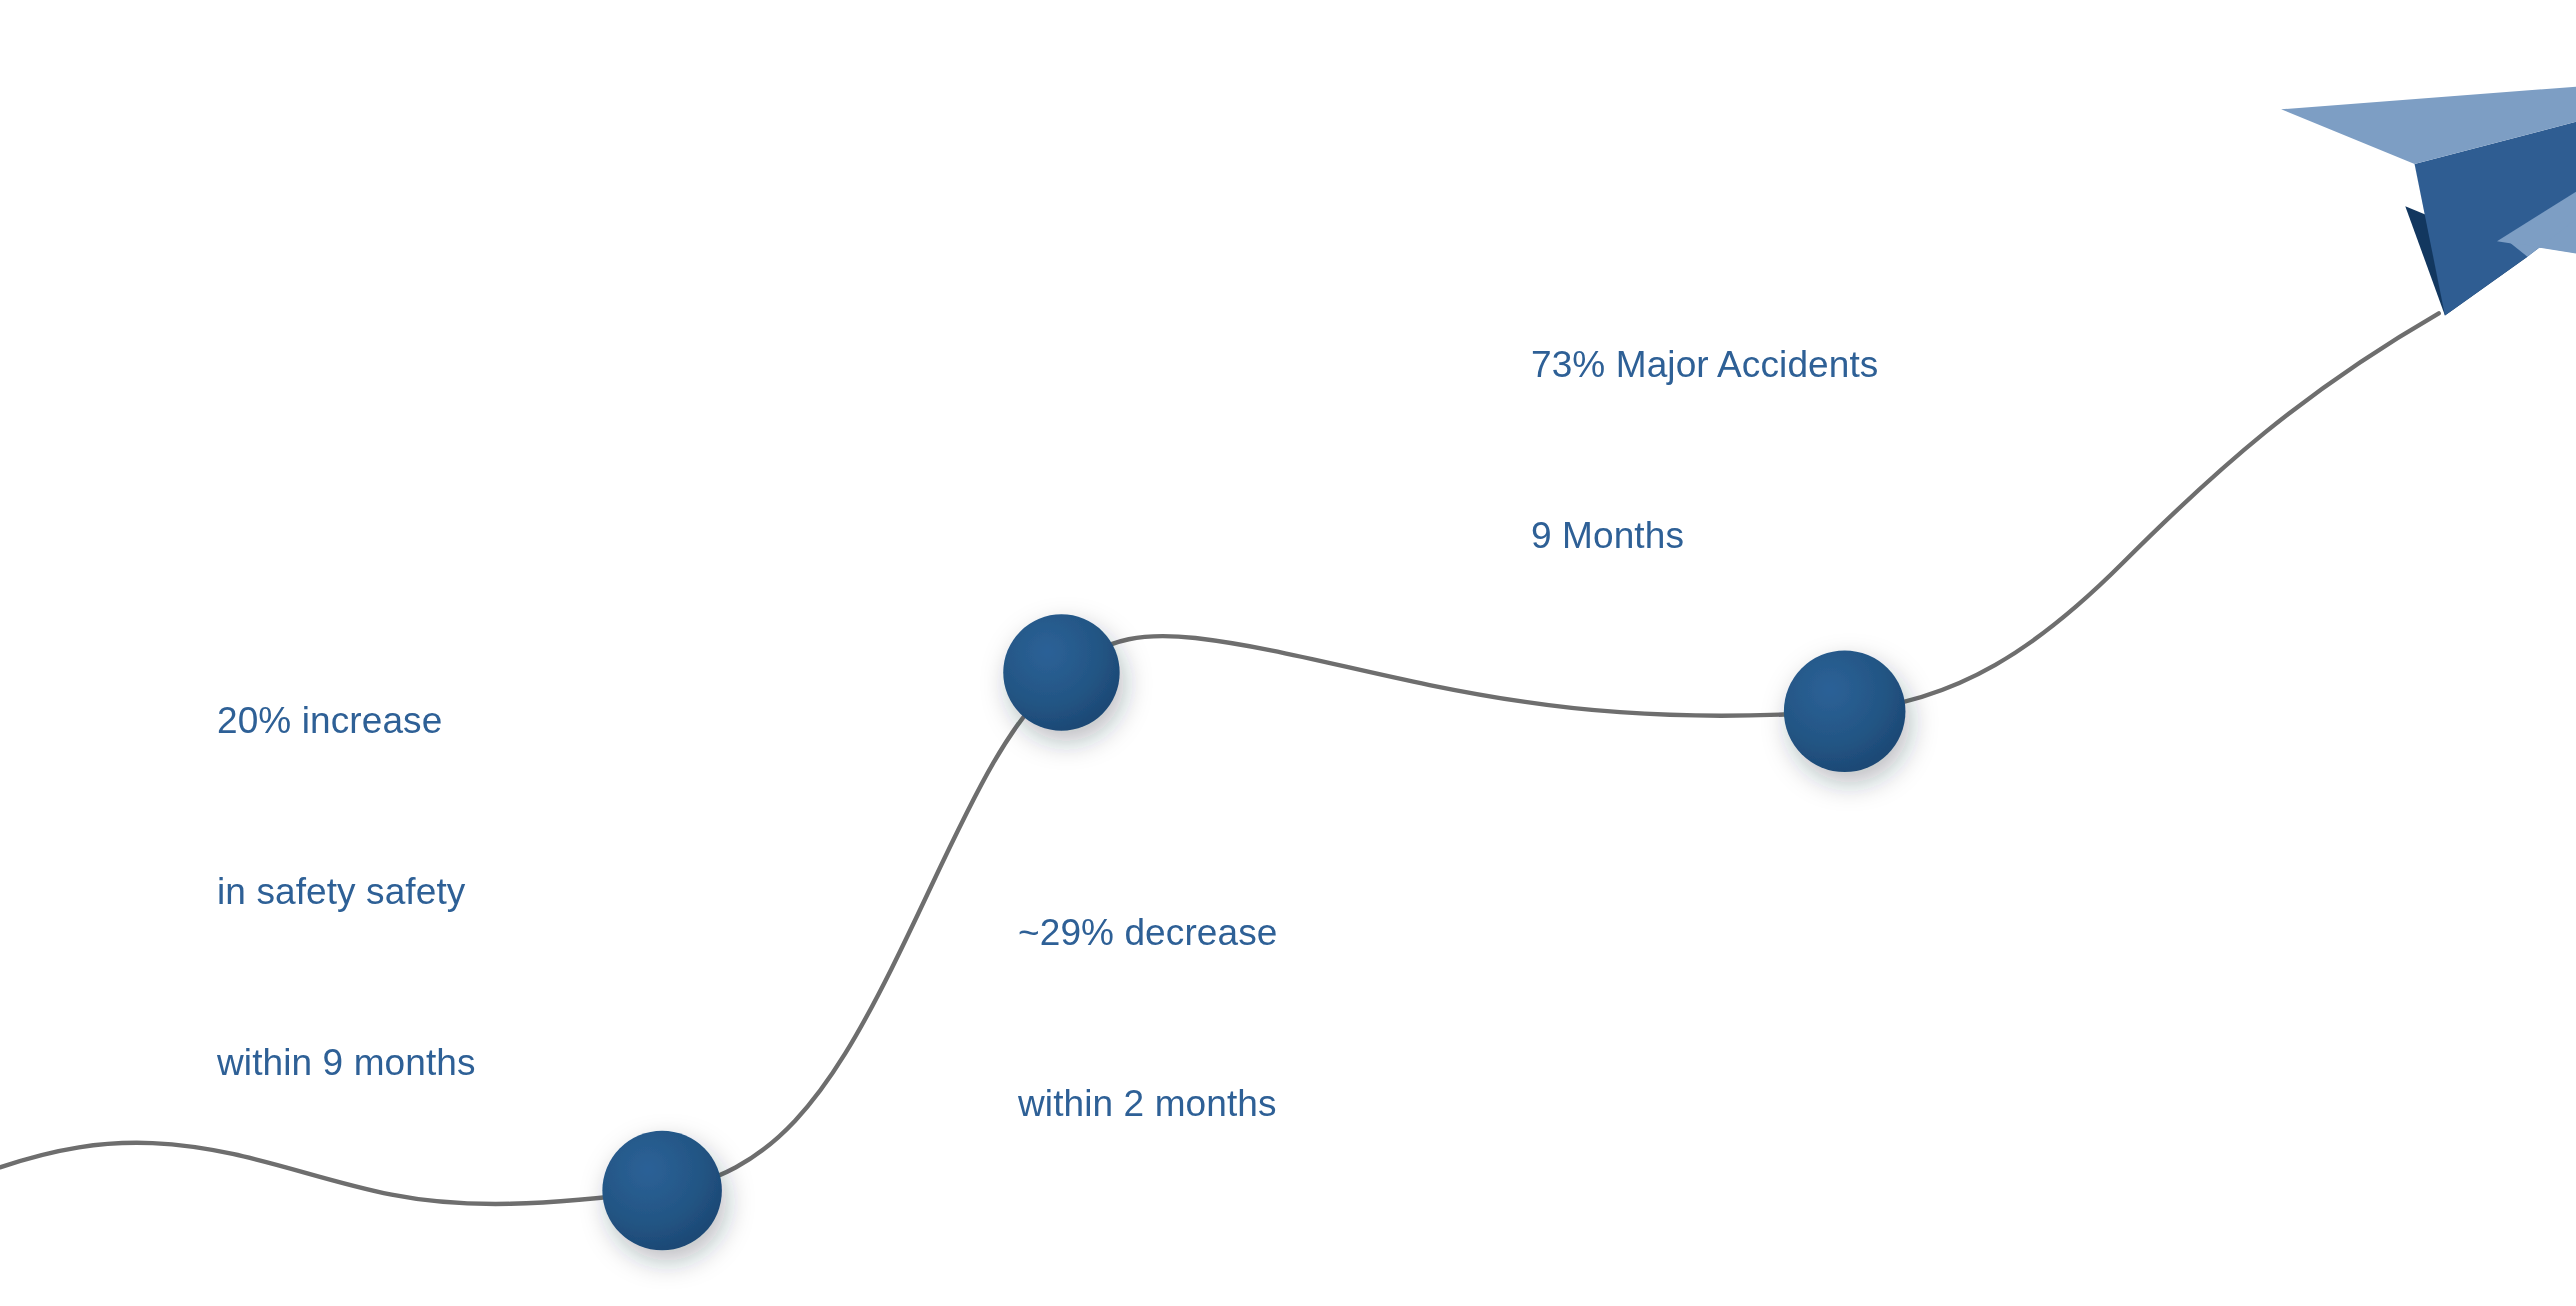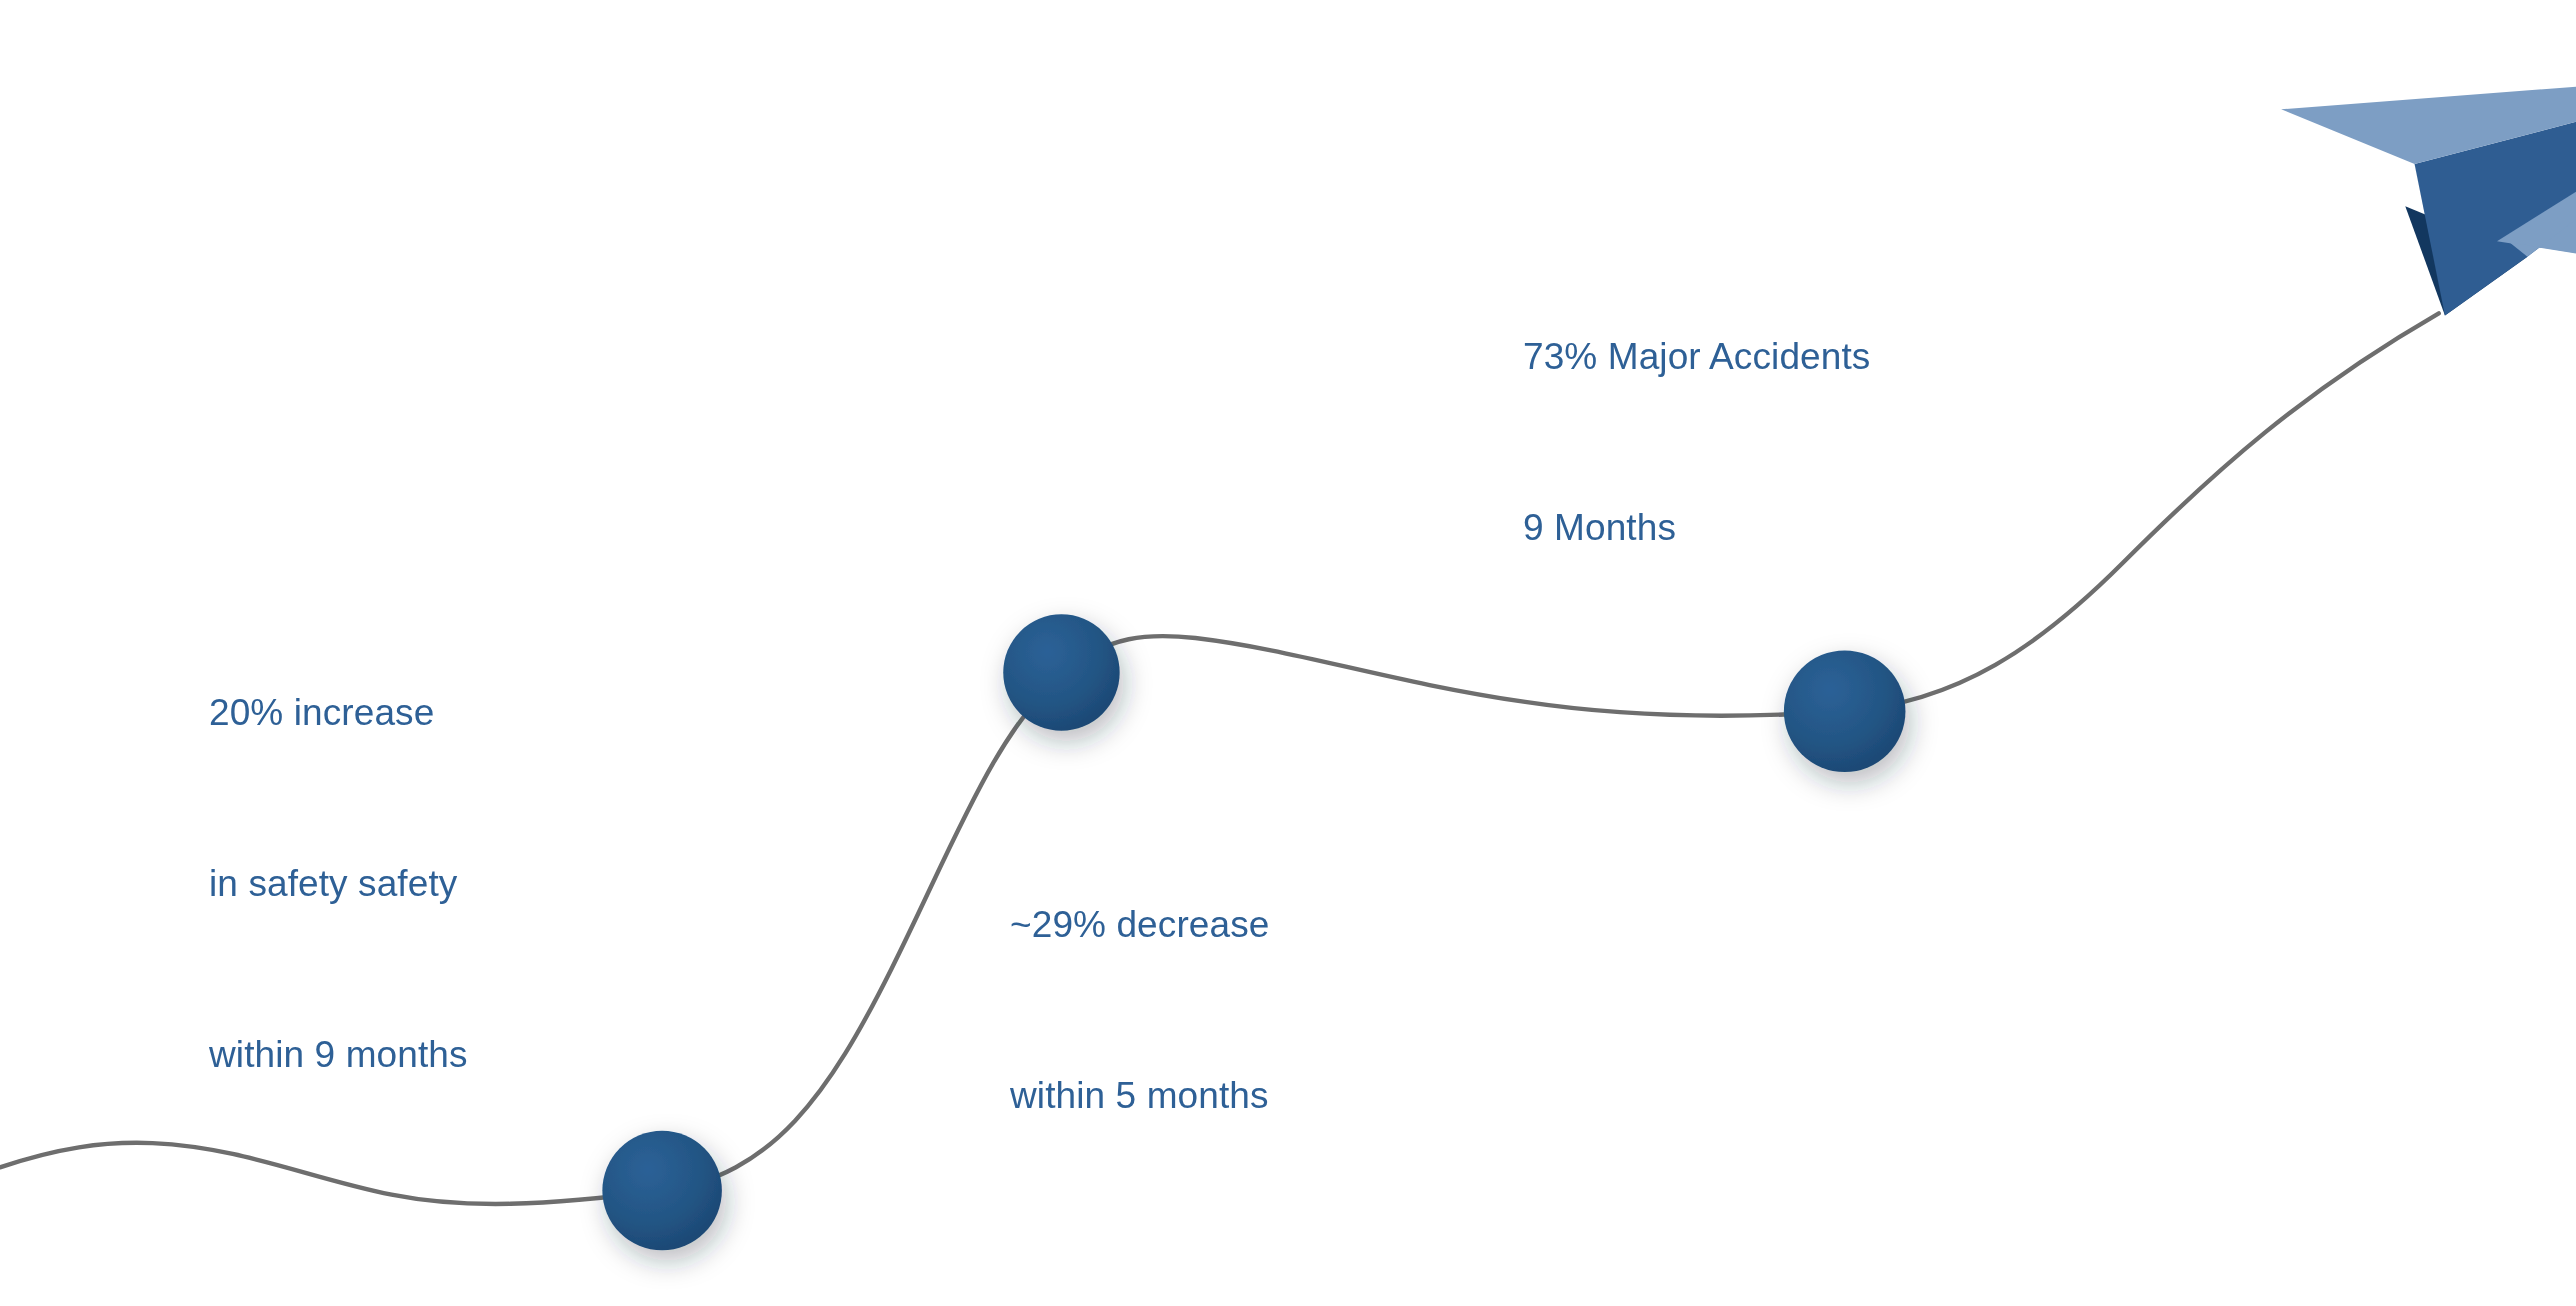--- a/index.html
+++ b/index.html
@@ -26,21 +26,21 @@
   }
   .callout {
     position: absolute;
     color: #2e6096;
     font-family: "Liberation Sans", sans-serif;
     font-size: 37px;
     line-height: 57px;
     font-weight: 400;
     letter-spacing: 0.1px;
     white-space: pre;
-    margin: 4px;
+    margin: 12px;
   }
   .callout .line {
     display: block;
     white-space: pre;
   }
   #callout-safety-score {
     left: 205px;
     top: 566px;
   }
   #callout-man-hours {
@@ -103,21 +103,21 @@
 
   <div class="callout" id="callout-safety-score">
     <span class="line">20% increase</span>
     <span class="line">in safety safety</span>
     <span class="line">within 9 months</span>
     
   </div>
 
   <div class="callout" id="callout-man-hours">
     <span class="line">~29% decrease</span>
-    <span class="line">within 5 months</span>
+    <span class="line">within 2 months</span>
     
     
   </div>
 
   <div class="callout" id="callout-accidents">
     <span class="line">73% Major Accidents</span>
     <span class="line">9 Months</span>
   </div>
 
 </div>

